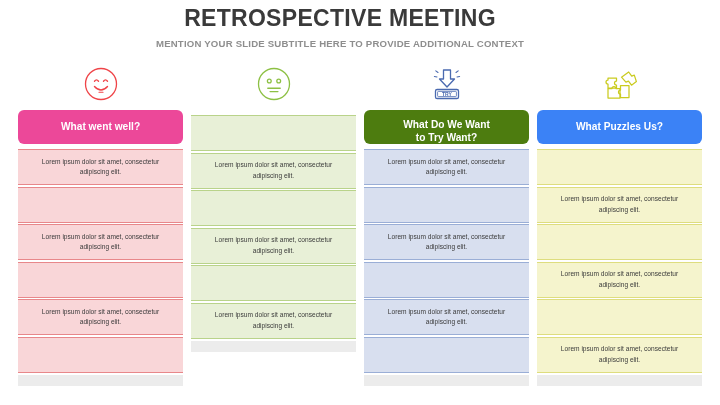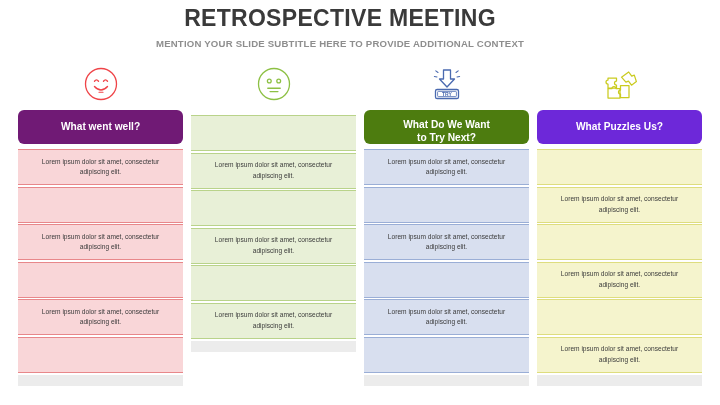--- a/index.html
+++ b/index.html
@@ -107,27 +107,27 @@
   }
   .cell span { display: block; }
 
   .col-footer {
     height: 11px;
     background: #ececec;
     margin-top: 0.5px;
   }
 
   
-  .c-red   .col-header { background: #701a75; text-align: right; }
+  .c-red   .col-header { background: #ec4899; text-align: right; }
   .c-red   .cell { background: #f9d6d8; border-color: #e8878a; }
   .c-green .col-header { background: #8dc044; }
   .c-green .cell { background: #e8f0d7; border-color: #b9d38a; }
   .c-blue  .col-header { background: #4d7c0f; align-items: flex-end; }
   .c-blue  .cell { background: #d8dfef; border-color: #9aaed6; }
-  .c-yellow .col-header { background: #6d28d9; }
+  .c-yellow .col-header { background: #3b82f6; }
   .c-yellow .cell { background: #f5f4cd; border-color: #dedd7e; }
 </style>
 </head>
 <body>
 
 <div class="slide">
 
   <div class="title-block">
     <h1 class="slide-title">RETROSPECTIVE MEETING</h1>
     <p class="slide-subtitle">MENTION YOUR SLIDE SUBTITLE HERE TO PROVIDE ADDITIONAL CONTEXT</p>
@@ -210,21 +210,21 @@
           <path d="M16.5 6 h7 v9 h4 l-7.5 8 l-7.5 -8 h4 z" fill="none" stroke="#4a6ab0" stroke-width="1.3" stroke-linejoin="round"></path>
           <path d="M11 8.5 l-2.2 -1.6 M10 13 l-2.6 -0.5 M29 8.5 l2.2 -1.6 M30 13 l2.6 -0.5" stroke="#4a6ab0" stroke-width="1.1" stroke-linecap="round"></path>
           <rect x="8.5" y="25.5" width="23" height="9" rx="1.6" fill="none" stroke="#4a6ab0" stroke-width="1.3"></rect>
           <rect x="10.6" y="27.4" width="18.8" height="5.2" rx="0.8" fill="none" stroke="#4a6ab0" stroke-width="0.8"></rect>
           <text x="20" y="31.7" text-anchor="middle" font-family="Liberation Sans, sans-serif" font-size="5.1" font-weight="bold" fill="#4a6ab0">TRY</text>
         </svg>
       </div>
       <div class="col-header two-line">
         <span>
           <span>What Do We Want</span><br>
-          <span>to Try Next?</span>
+          <span>to Try Want?</span>
         </span>
       </div>
       <div class="col-body">
         <div class="cell">
             <span>Lorem ipsum dolor sit amet, consectetur adipiscing elit.</span>
           </div>
         <div class="cell">
             <span></span>
           </div>
         <div class="cell">

